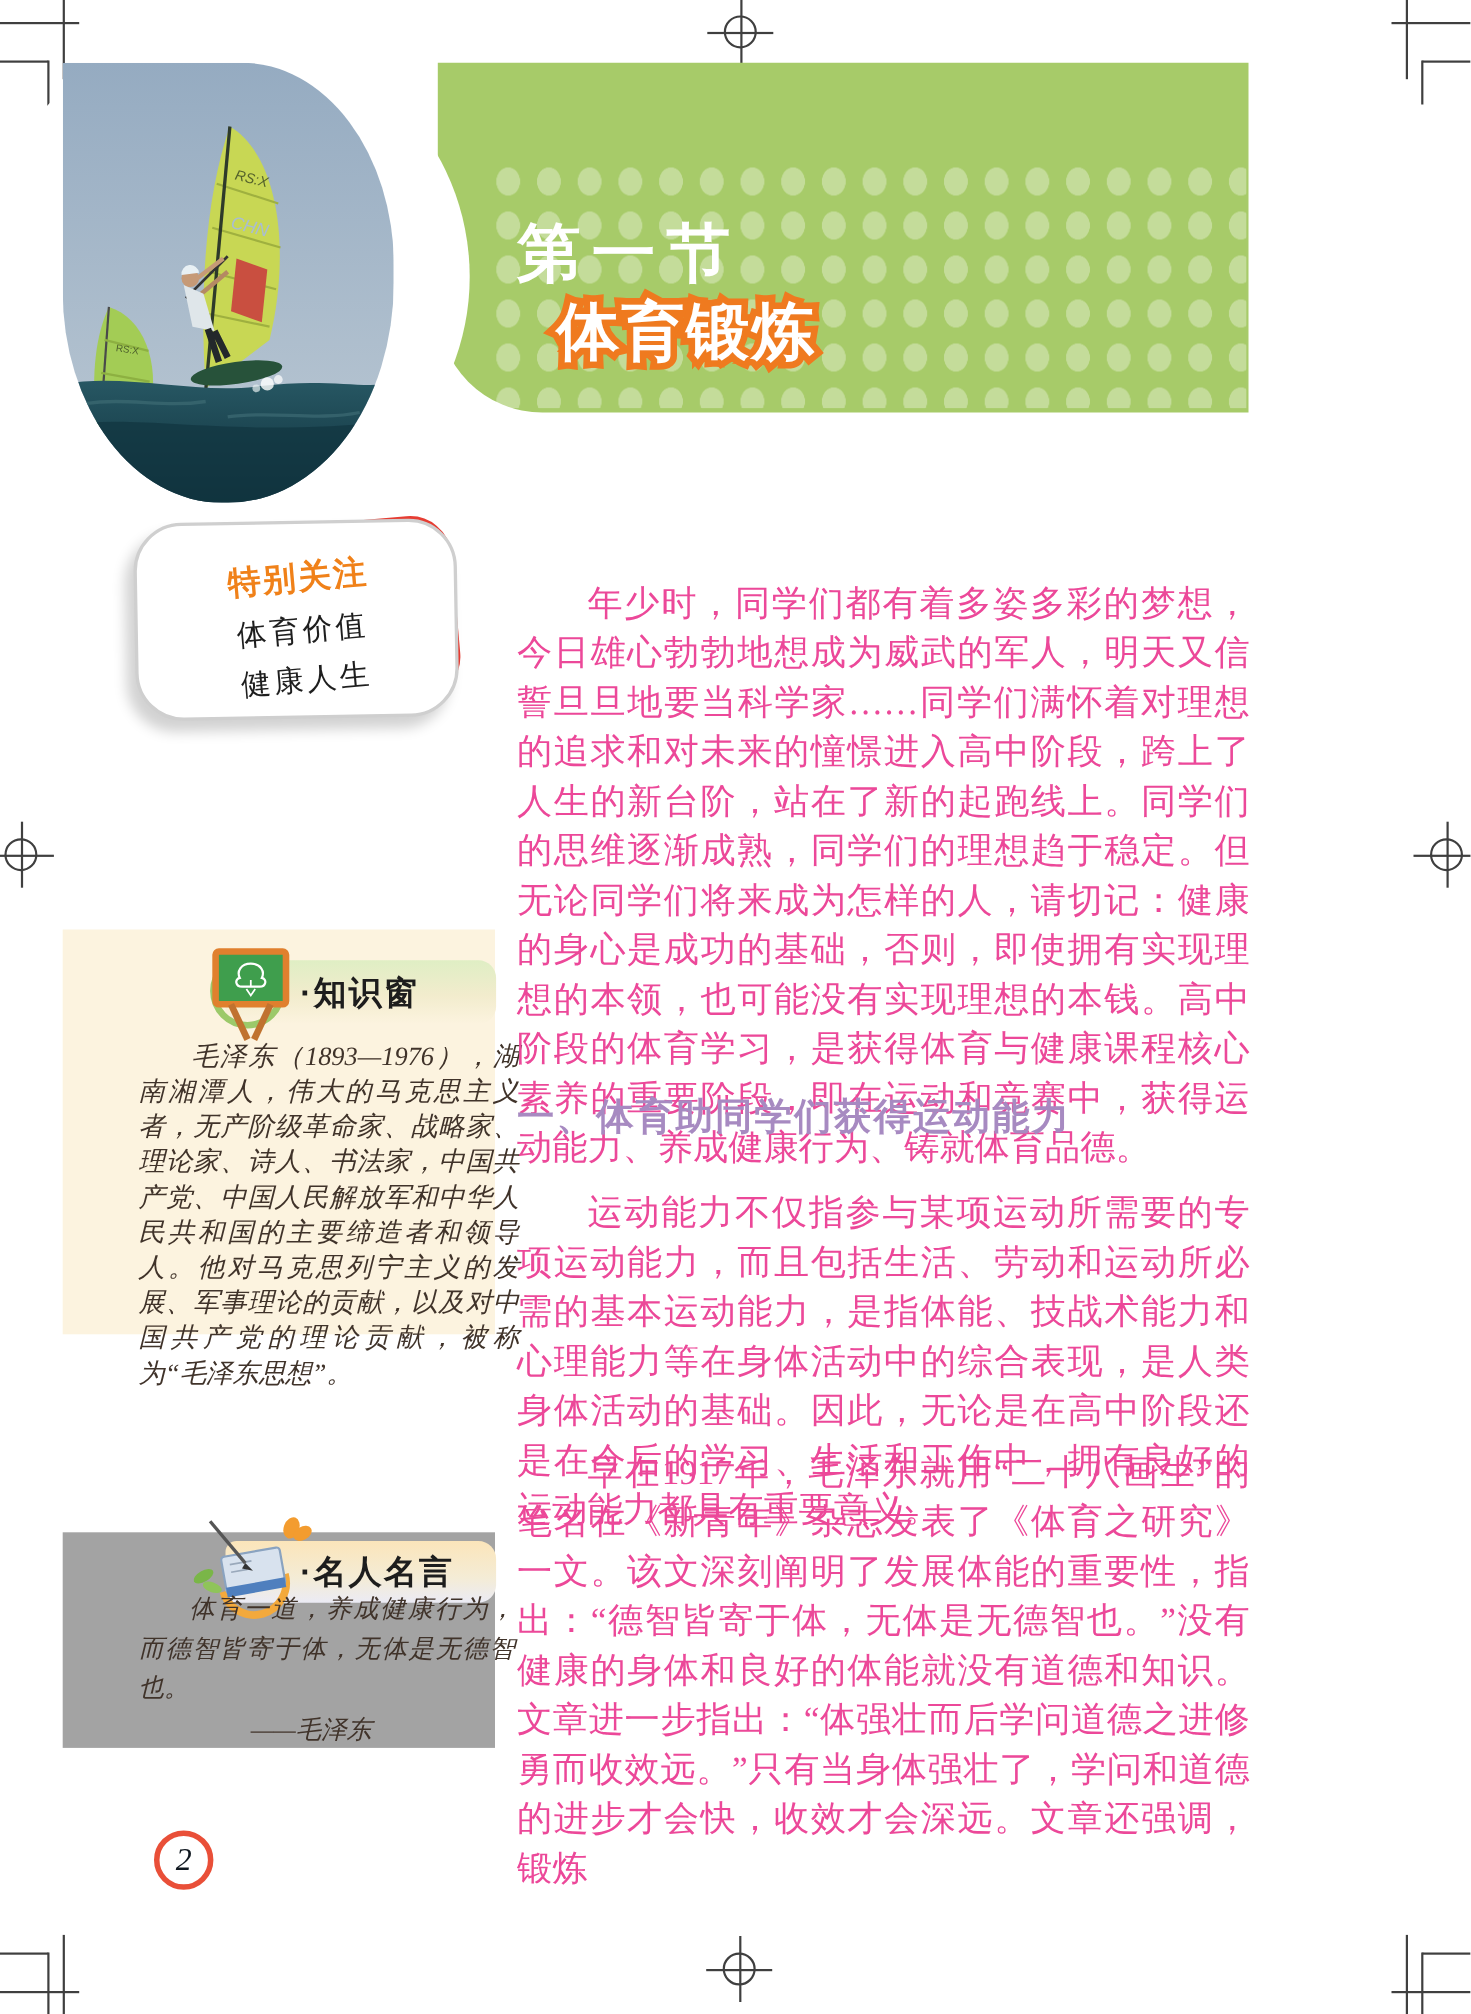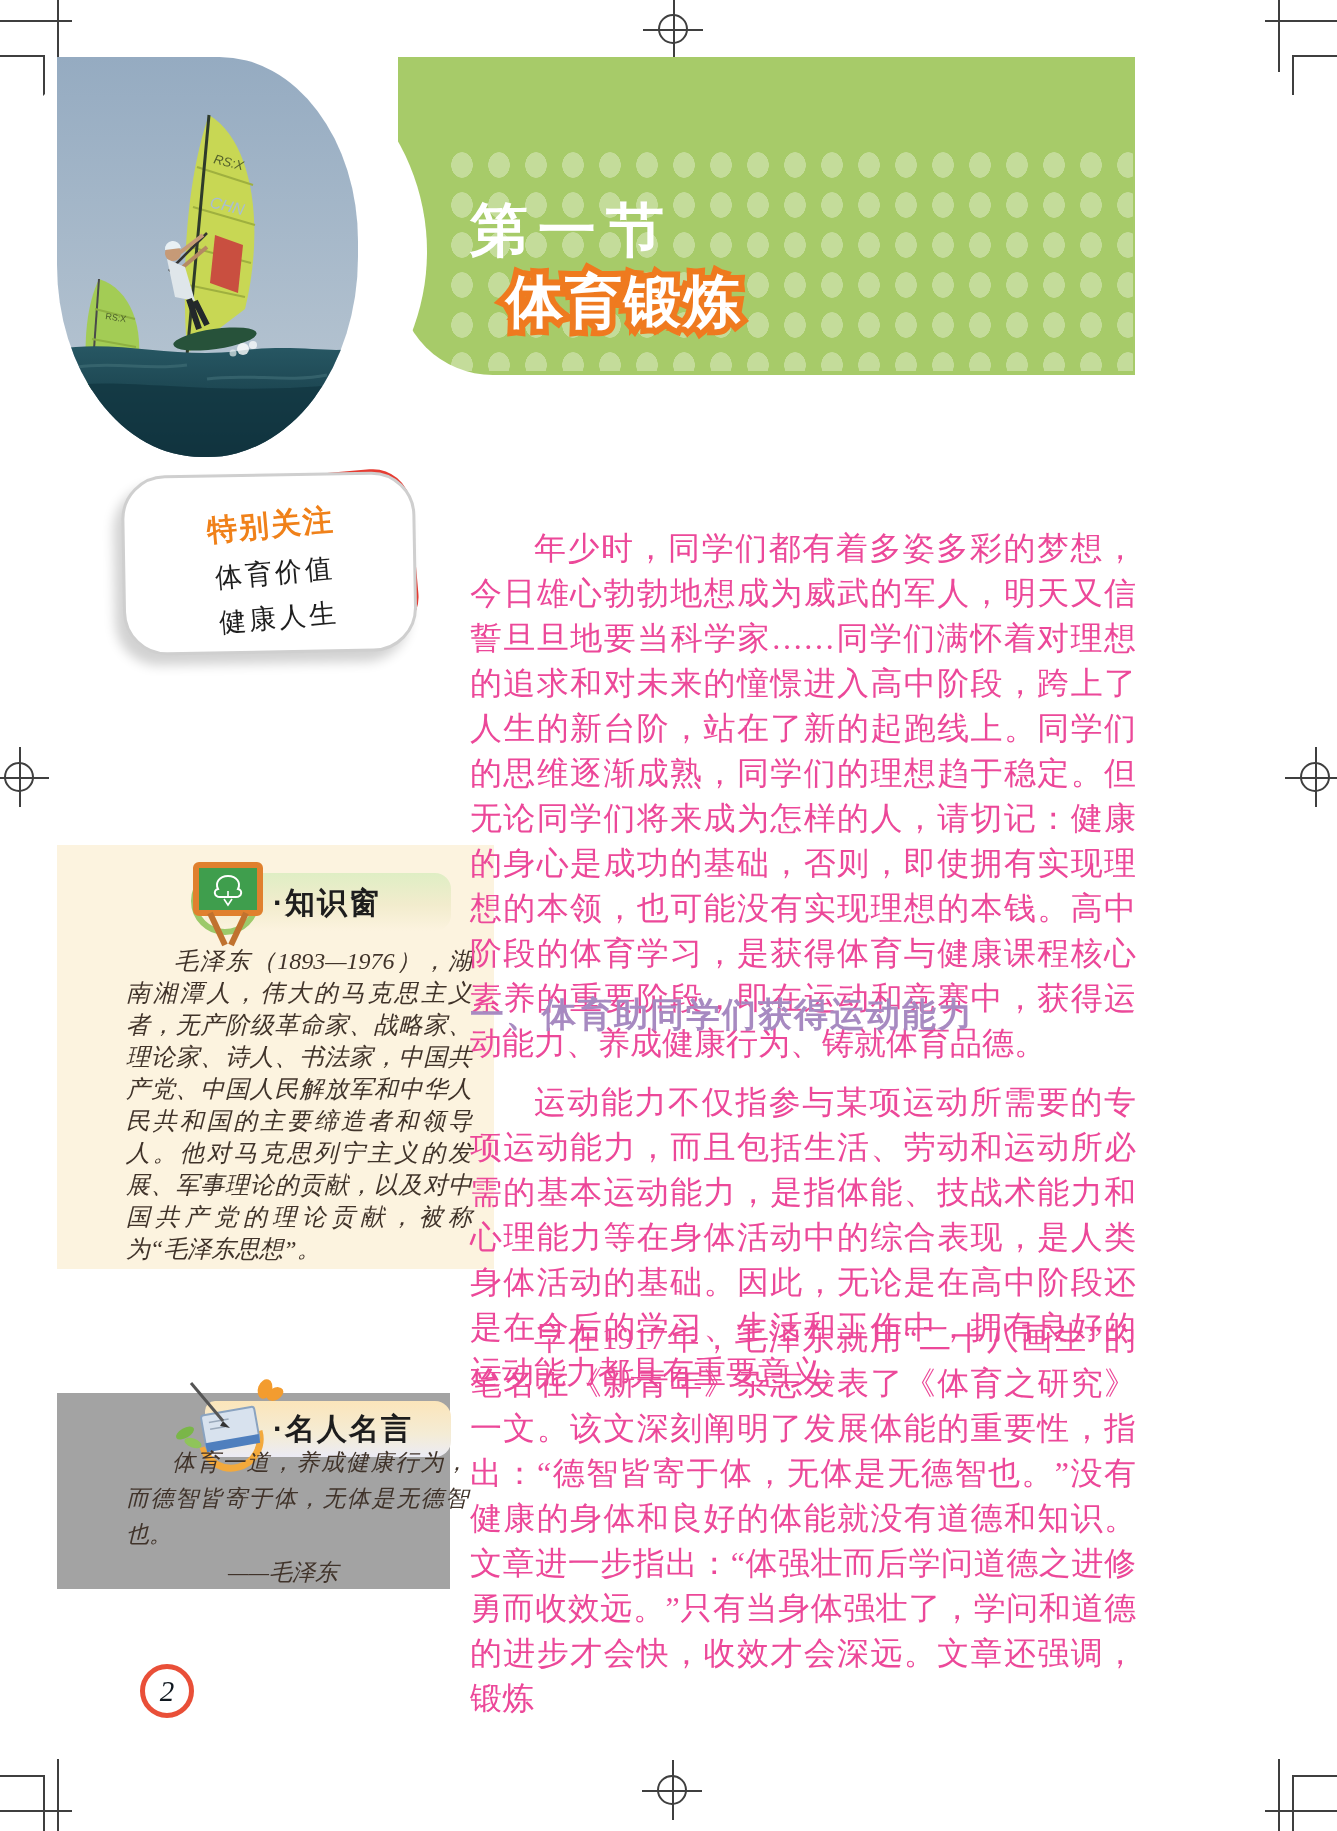--- a/index.html
+++ b/index.html
@@ -40,21 +40,21 @@
                   transform:rotate(-5deg); padding-top:14px; }
   .special-card::before { content:""; position:absolute; left:-24px; top:-18px; right:-14px; bottom:-22px;
                   background:#ffffff; border:3px solid #cfcfcf; border-radius:44px;
                   transform:rotate(4deg); z-index:-1; box-shadow:-8px 10px 12px rgba(0,0,0,0.18); }
   .sf-title { text-align:center; color:#f08119; font-weight:bold; font-size:30px;
               font-family:"Liberation Sans", sans-serif; letter-spacing:2px; }
   .sf-line  { text-align:center; font-size:27px; color:#1e1e1e; margin-top:9px; letter-spacing:3px;
               font-family:"Liberation Sans", sans-serif; }
 
   
-  .kbox { position:absolute; left:57px; top:845px; width:393px; height:424px; background:#fcf3df;padding-left:44px; }
+  .kbox { position:absolute; left:57px; top:845px; width:393px; height:368px; background:#fcf3df; }
   .qbox { position:absolute; left:57px; top:1393px; width:393px; height:196px; background:#a3a3a3; }
   .band { position:absolute; border-radius:10px 16px 16px 10px; }
   .kband { left:148px; top:28px; width:246px; height:58px;
            background:linear-gradient(180deg,#dfeec4 0%,#f2eccd 55%,#fcf3df 100%); }
   .qband { left:148px; top:8px; width:246px; height:56px;
            background:linear-gradient(180deg,#fbe5ba 0%,#f4ecd6 60%,#ebebf5 100%); }
   .box-label { position:absolute; font-family:"Liberation Sans", sans-serif; font-weight:bold;
                font-size:30px; color:#1d1d1d; letter-spacing:2px; }
   .klabel { left:216px; top:38px; } .qlabel { left:216px; top:16px; }
   .kicon { position:absolute; left:126px; top:6px; width:90px; height:96px; }

